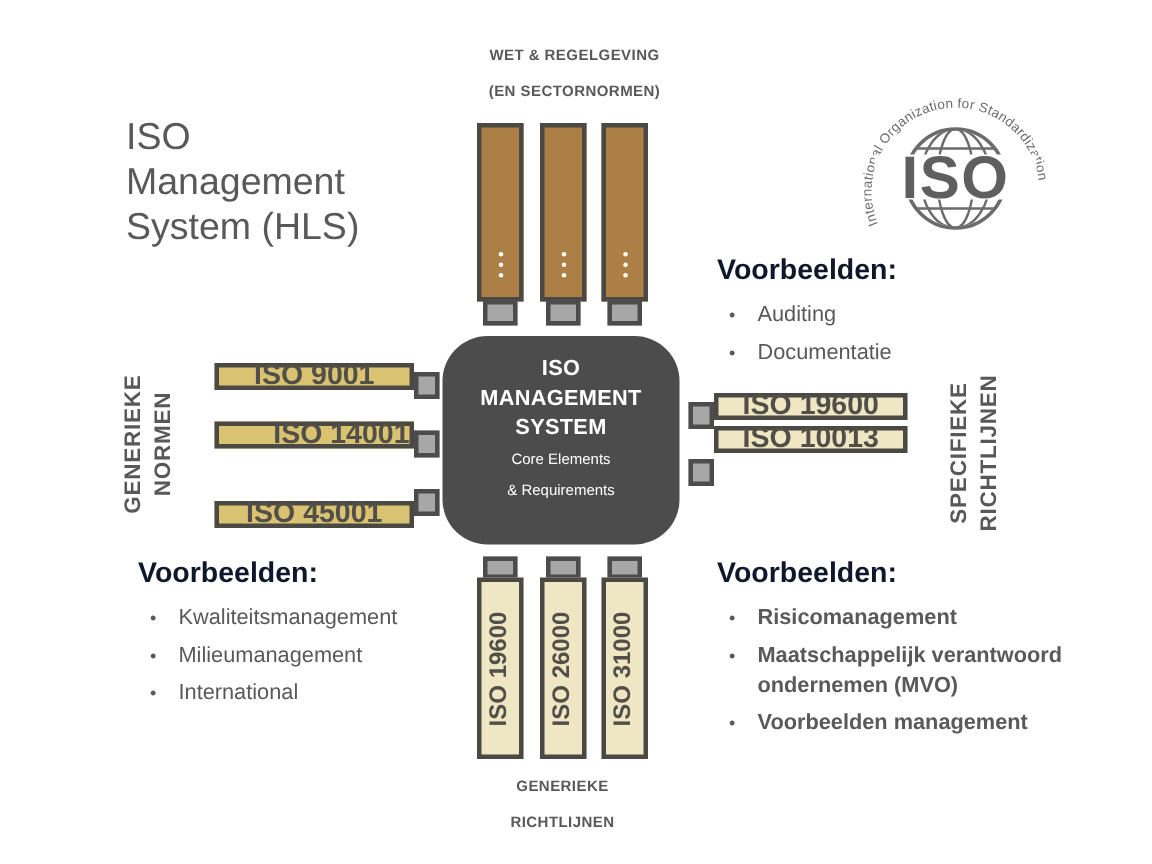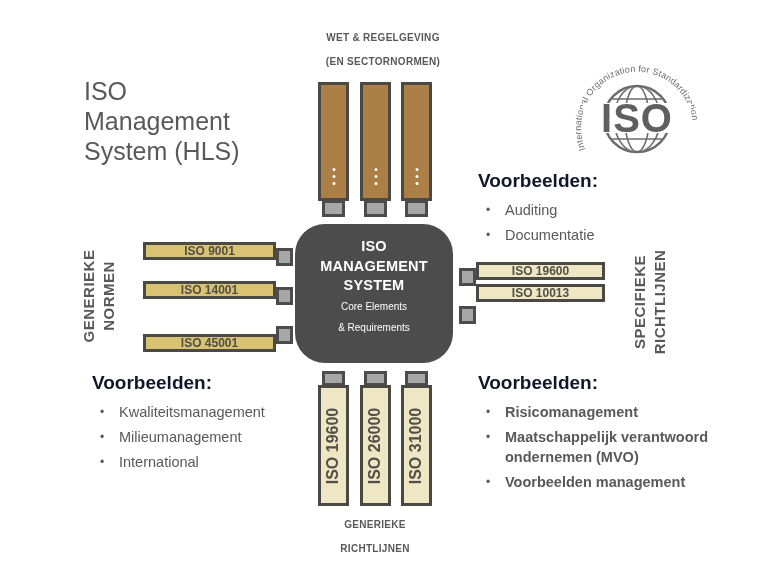--- a/index.html
+++ b/index.html
@@ -13,21 +13,21 @@
   .axis-top { left:233px; top:26px; width:300px; }
   .axis-bottom { left:225px; top:513px; width:300px; }
 
   
   .vbar { position:absolute; width:31px; box-sizing:border-box; border:3px solid #4b4944; }
   .vbar-top { top:82px; height:119px; background:#ab7f45; }
   .vbar-bottom { top:385px; height:121px; background:#efe7c4; display:flex; align-items:center; justify-content:center; }
 
   
   .hbar { position:absolute; height:18px; box-sizing:border-box; border:3px solid #4b4944;
-          display:flex; align-items:center; justify-content:center; font-weight:bold; font-size:12px; color:#514f48; }
+          display:flex; align-items:center; justify-content:center; font-weight:bold; font-size:19px; color:#514f48; }
   .hbar-left { left:143px; width:133px; background:#d9c373; }
   .hbar-right { left:476px; width:129px; background:#efe7c4; }
 
   .connector { position:absolute; background:#a7a7a7; border:3px solid #4c4c4c; box-sizing:border-box; }
 
   
   .center-box { position:absolute; left:295px; top:224px; width:158px; height:139px; background:#4d4c4c;
                 border-radius:30px; color:#ffffff; text-align:center; padding-top:13px; box-sizing:border-box; }
   .center-box .b { font-weight:bold; font-size:14.5px; line-height:19.5px; letter-spacing:.2px; }
   .center-box .r { font-size:10px; line-height:21px; }
@@ -130,21 +130,21 @@
   </div>
 
   <div class="side-label side-label-left">
     <div>GENERIEKE</div>
     <div>NORMEN</div>
   </div>
 
   <div class="hbar hbar-left" style="top:242px;">
     <span>ISO 9001</span>
   </div>
-  <div class="hbar hbar-left" style="top:281px;">
+  <div class="hbar hbar-left" style="top:281px;justify-content:flex-end;">
     <span>ISO 14001</span>
   </div>
   <div class="hbar hbar-left" style="top:334px;">
     <span>ISO 45001</span>
   </div>
   <div class="connector" style="left:276px; top:248px; width:17px; height:18px;"></div>
   <div class="connector" style="left:276px; top:287px; width:17px; height:18px;"></div>
   <div class="connector" style="left:276px; top:326px; width:17px; height:18px;"></div>
 
   <div class="side-label side-label-right">

